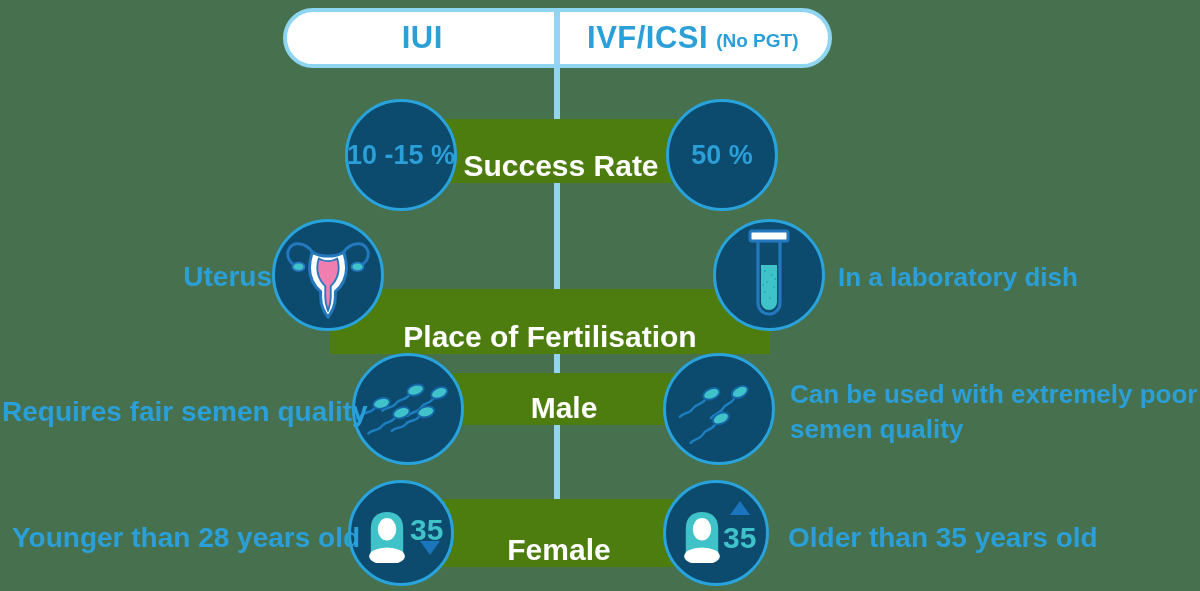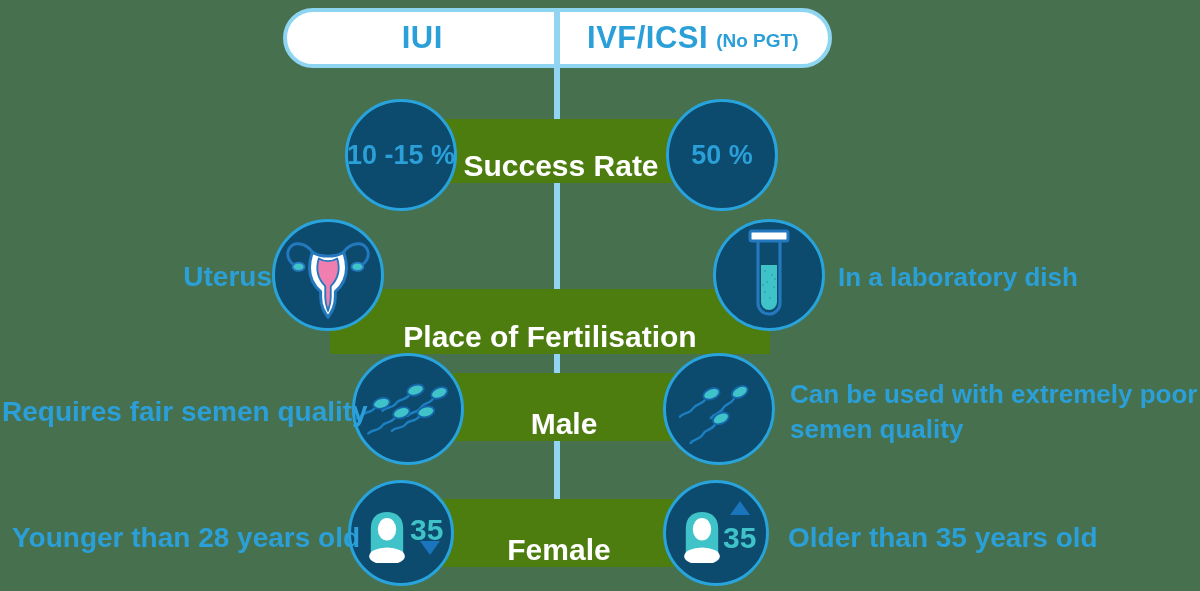--- a/index.html
+++ b/index.html
@@ -18,21 +18,21 @@
   
   .vline { position:absolute; left:554px; top:10px; width:6px; height:492px;
            background:#92D5F2; z-index:3; }
 
   
   .bar { position:absolute; background:#4d7c0f; z-index:4;
          display:flex; align-items:flex-end; justify-content:center; }
   .bar-label { color:#ffffff; font-size:30px; white-space:nowrap; }
   .bar-success { left:400px; top:119px; width:322px; height:64px; }
   .bar-place   { left:330px; top:242px; width:440px; height:65px;margin-top:47px; }
-  .bar-male    { left:408px; top:373px; width:312px; height:68px; }
+  .bar-male    { left:408px; top:373px; width:312px; height:52px; }
   .bar-female  { left:402px; top:499px; width:314px; height:68px; }
 
   
   .circle { position:absolute; background:#0c4a6e; border:3px solid #29A3DC;
             border-radius:50%; z-index:5; display:flex; align-items:center; justify-content:center; }
   .c112 { width:112px; height:112px; }
   .c106 { width:106px; height:106px; }
   .circle-value { color:#2B9FD8; font-size:27px; white-space:nowrap; }
 
   

